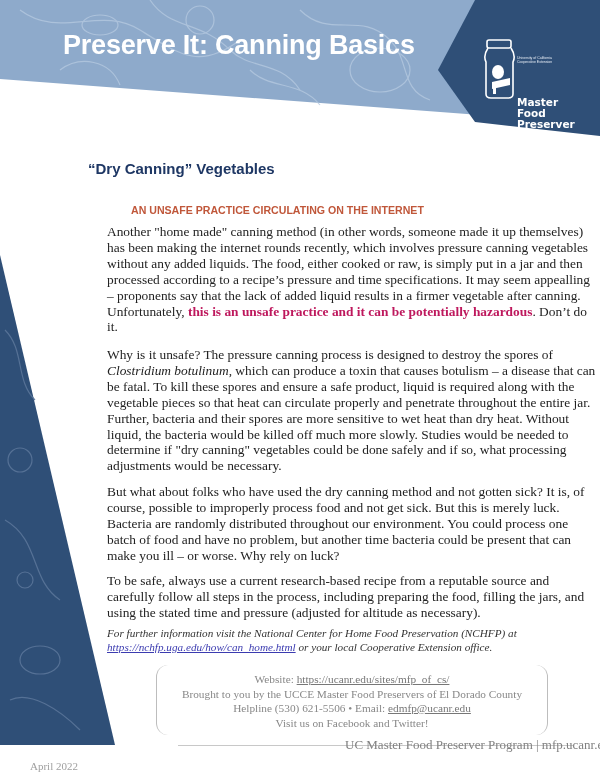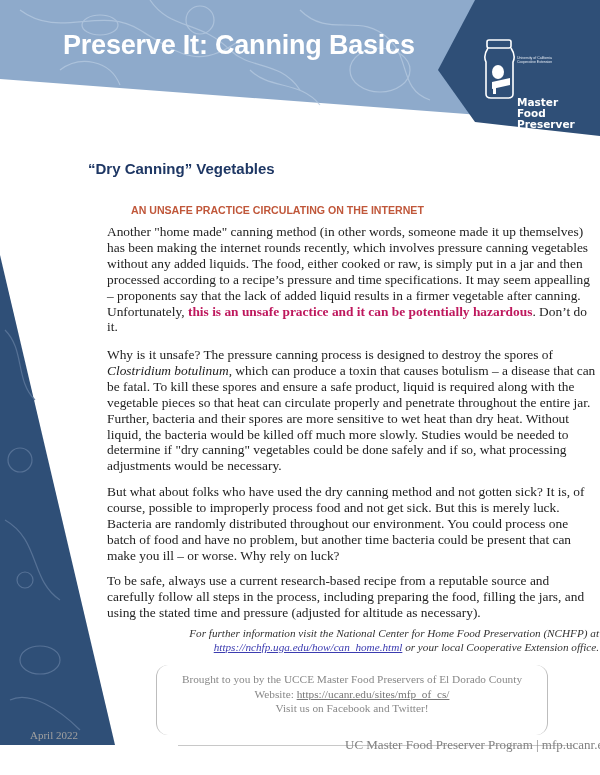--- a/index.html
+++ b/index.html
@@ -9,27 +9,27 @@
   #left-panel { left:0; top:0; width:600px; height:775px; }
   .banner-title { left:30px; top:30px; font-family:"Liberation Sans", sans-serif; font-weight:bold; font-size:27px; color:#ffffff; letter-spacing:-0.2px; white-space:nowrap;margin-left:33px; }
   .logo { left:484px; top:38px; width:120px; height:70px; }
   .logo-text { position:absolute; left:33px; color:#fff; font-family:"DejaVu Sans", sans-serif; font-weight:bold; font-size:10.5px; line-height:11px;margin-top:32px; }
   .logo-tiny { position:absolute; left:33px; color:#e6ecf4; font-family:"Liberation Sans", sans-serif; font-size:3.5px; line-height:4px; }
   .doc-title { left:88px; top:160px; font-family:"Liberation Sans", sans-serif; font-weight:bold; font-size:15px; color:#1e3764; white-space:nowrap; }
   .subtitle { left:91px; top:204px; font-family:"Liberation Sans", sans-serif; font-weight:bold; font-size:10.6px; color:#c0573a; white-space:nowrap;margin-left:40px; }
   .para { left:107px; width:492px; font-size:13.4px; line-height:15.9px; color:#222222; }
   .para b { font-weight:bold; color:#be185d; }
   .para i { font-style:italic;text-align:right; }
-  .further { left:107px; top:627px; width:492px; font-size:11.2px; line-height:13.5px; font-style:italic; color:#333;text-align:right; }
+  .further { left:107px; top:627px; width:492px; font-size:11.2px; line-height:13.5px; font-style:italic; color:#333; }
   .further a { color:#3b3bb0; text-decoration:underline; }
   .footer-box { left:156px; top:665px; width:390px; height:70px; border-left:1px solid #bdbdbd; border-right:1px solid #bdbdbd; border-radius:12px; }
   .footer-text { left:156px; top:672px; width:392px; text-align:center; font-size:11.3px; line-height:14.5px; color:#888888; }
   .footer-text a { color:#777; text-decoration:underline; }
   .footer-line { left:178px; top:745px; width:395px; height:1px; background:#c8c8c8; }
-  .date { left:30px; top:729px; font-size:11px; color:#a0a0a0; }
+  .date { left:30px; top:760px; font-size:11px; color:#a0a0a0; }
   .program { left:345px; top:737px; font-size:13px; color:#808080; white-space:nowrap; }
 </style>
 </head>
 <body>
 
 <svg id="banner-light" class="abs" viewBox="0 0 600 140" width="600" height="140">
   <polygon points="0,0 600,0 600,124 0,79" fill="#8eaacb"></polygon>
   <g fill="none" stroke="#b4c8df" stroke-width="1.2" opacity="0.8">
     <path d="M20,10 C60,40 100,5 140,30 S200,70 240,40"></path>
     <path d="M150,0 C170,30 200,20 230,50 C250,70 280,60 300,90"></path>
@@ -81,20 +81,21 @@
 <div class="abs para" style="top:347px;"><span>Why is it unsafe?  The pressure canning process is designed to destroy the spores of </span><i>Clostridium botulinum</i><span>, which can produce a toxin that causes botulism – a disease that can be fatal.  To kill these spores and ensure a safe product, liquid is required along with the vegetable pieces so that heat can circulate properly and penetrate throughout the entire jar.  Further, bacteria and their spores are more sensitive to wet heat than dry heat.  Without liquid, the bacteria would be killed off much more slowly.  Studies would be needed to determine if "dry canning" vegetables could be done safely and if so, what processing adjustments would be necessary.</span></div>
 
 <div class="abs para" style="top:484px;">But what about folks who have used the dry canning method and not gotten sick?  It is, of course, possible to improperly process food and not get sick.  But this is merely luck.  Bacteria are randomly distributed throughout our environment.  You could process one batch of food and have no problem, but another time bacteria could be present that can make you ill – or worse.  Why rely on luck?</div>
 
 <div class="abs para" style="top:573px;">To be safe, always use a current research-based recipe from a reputable source and carefully follow all steps in the process, including preparing the food, filling the jars, and using the stated time and pressure (adjusted for altitude as necessary).</div>
 
 <div class="abs further"><span>For further information visit the National Center for Home Food Preservation (NCHFP) at </span><a>https://nchfp.uga.edu/how/can_home.html</a><span> or your local Cooperative Extension office.</span></div>
 
 <div class="abs footer-box"></div>
 <div class="abs footer-text">
+  <div><span>Website:  </span><a>https://ucanr.edu/sites/mfp_of_cs/</a></div>
   <div>Brought to you by the UCCE Master Food Preservers of El Dorado County</div>
-  <div><span>Website:  </span><a>https://ucanr.edu/sites/mfp_of_cs/</a></div>
+  <div><span>Helpline (530) 621-5506  •  Email: </span><a>edmfp@ucanr.edu</a></div>
   <div>Visit us on Facebook and Twitter!</div>
 </div>
 
 <div class="abs footer-line"></div>
 <div class="abs date">April 2022</div>
 <div class="abs program">UC Master Food Preserver Program | mfp.ucanr.edu</div>
 
 </body></html>

